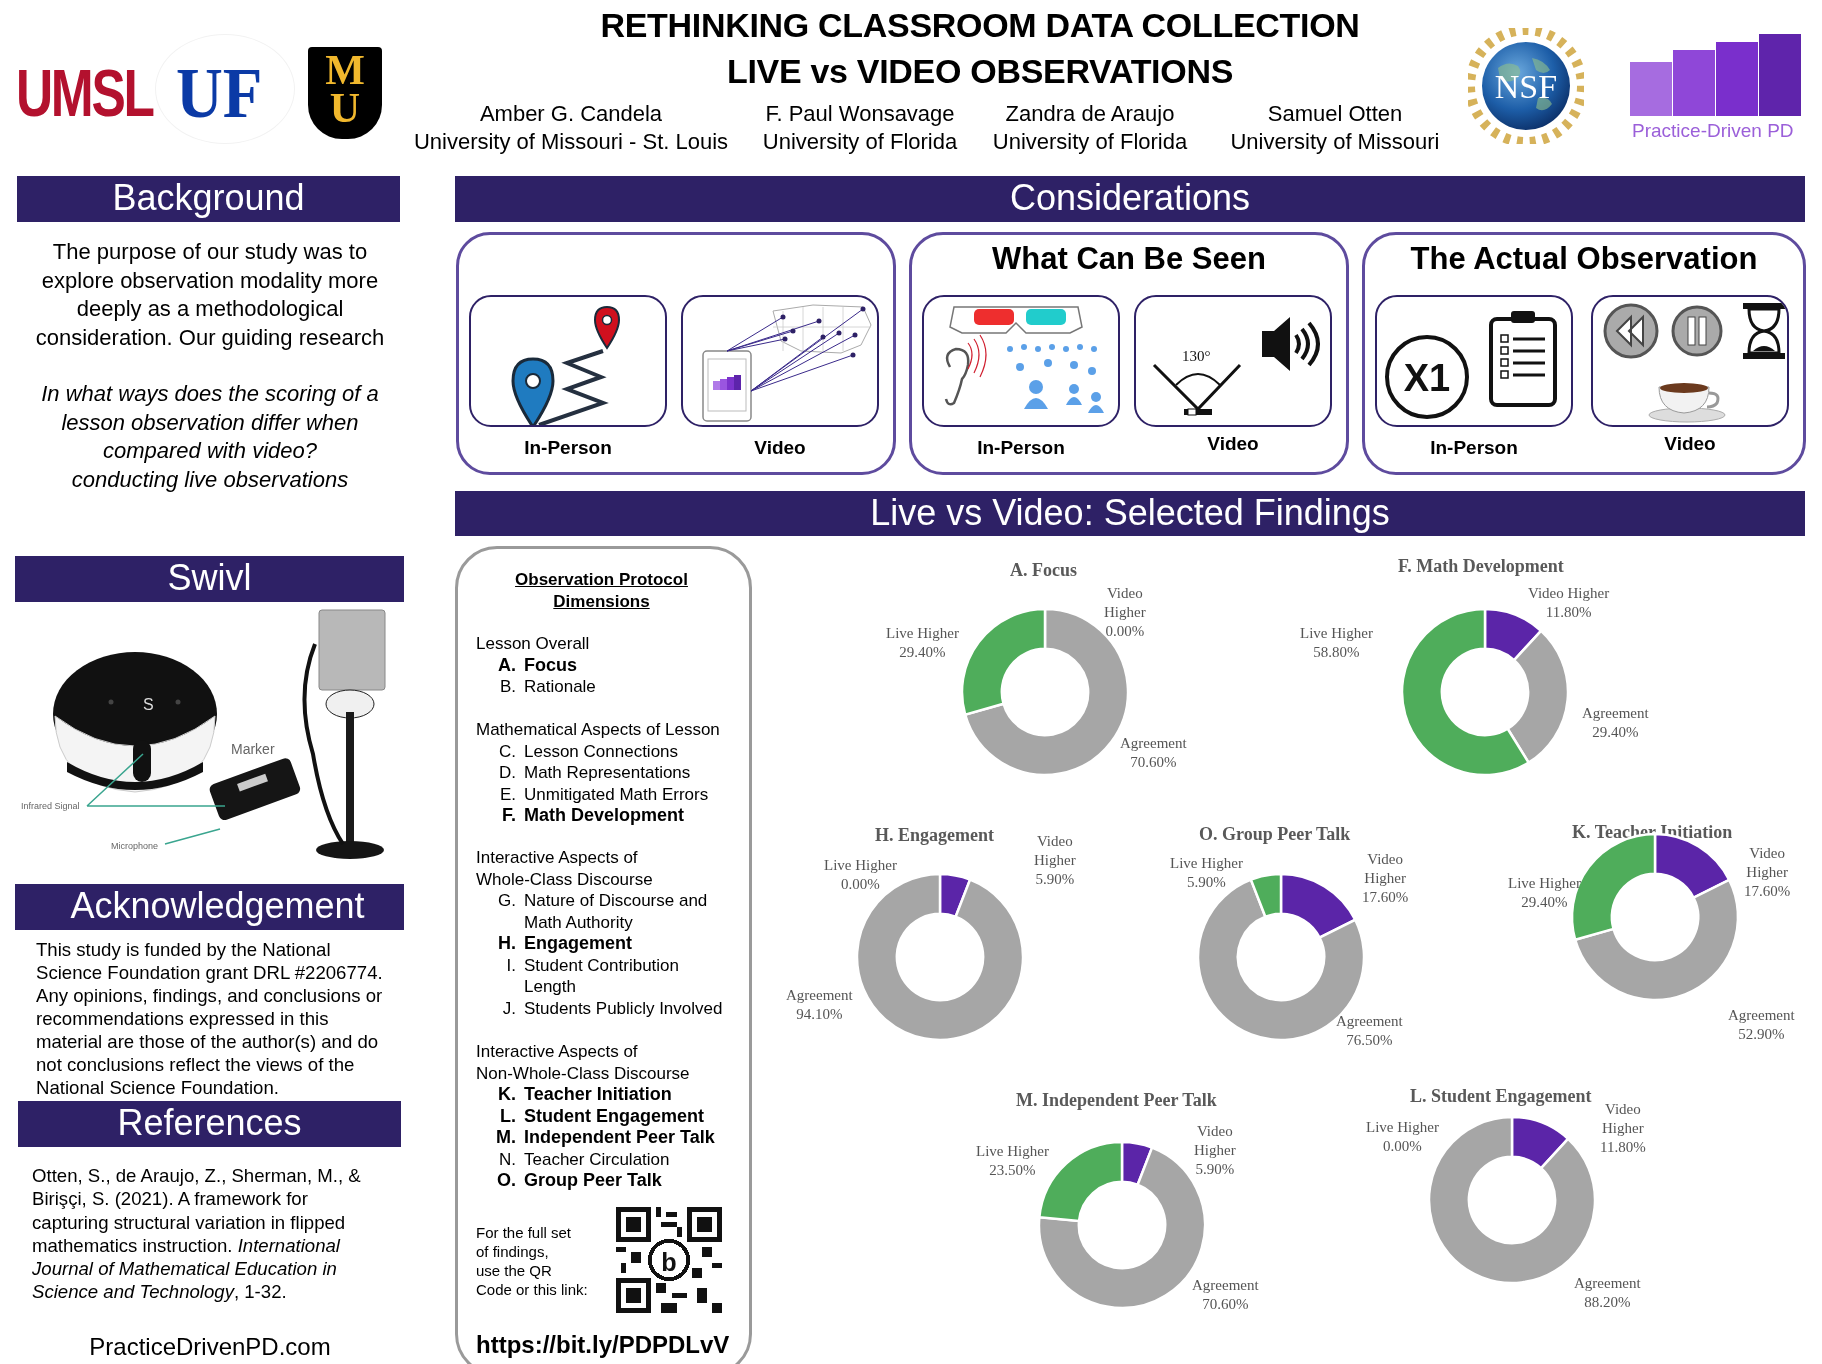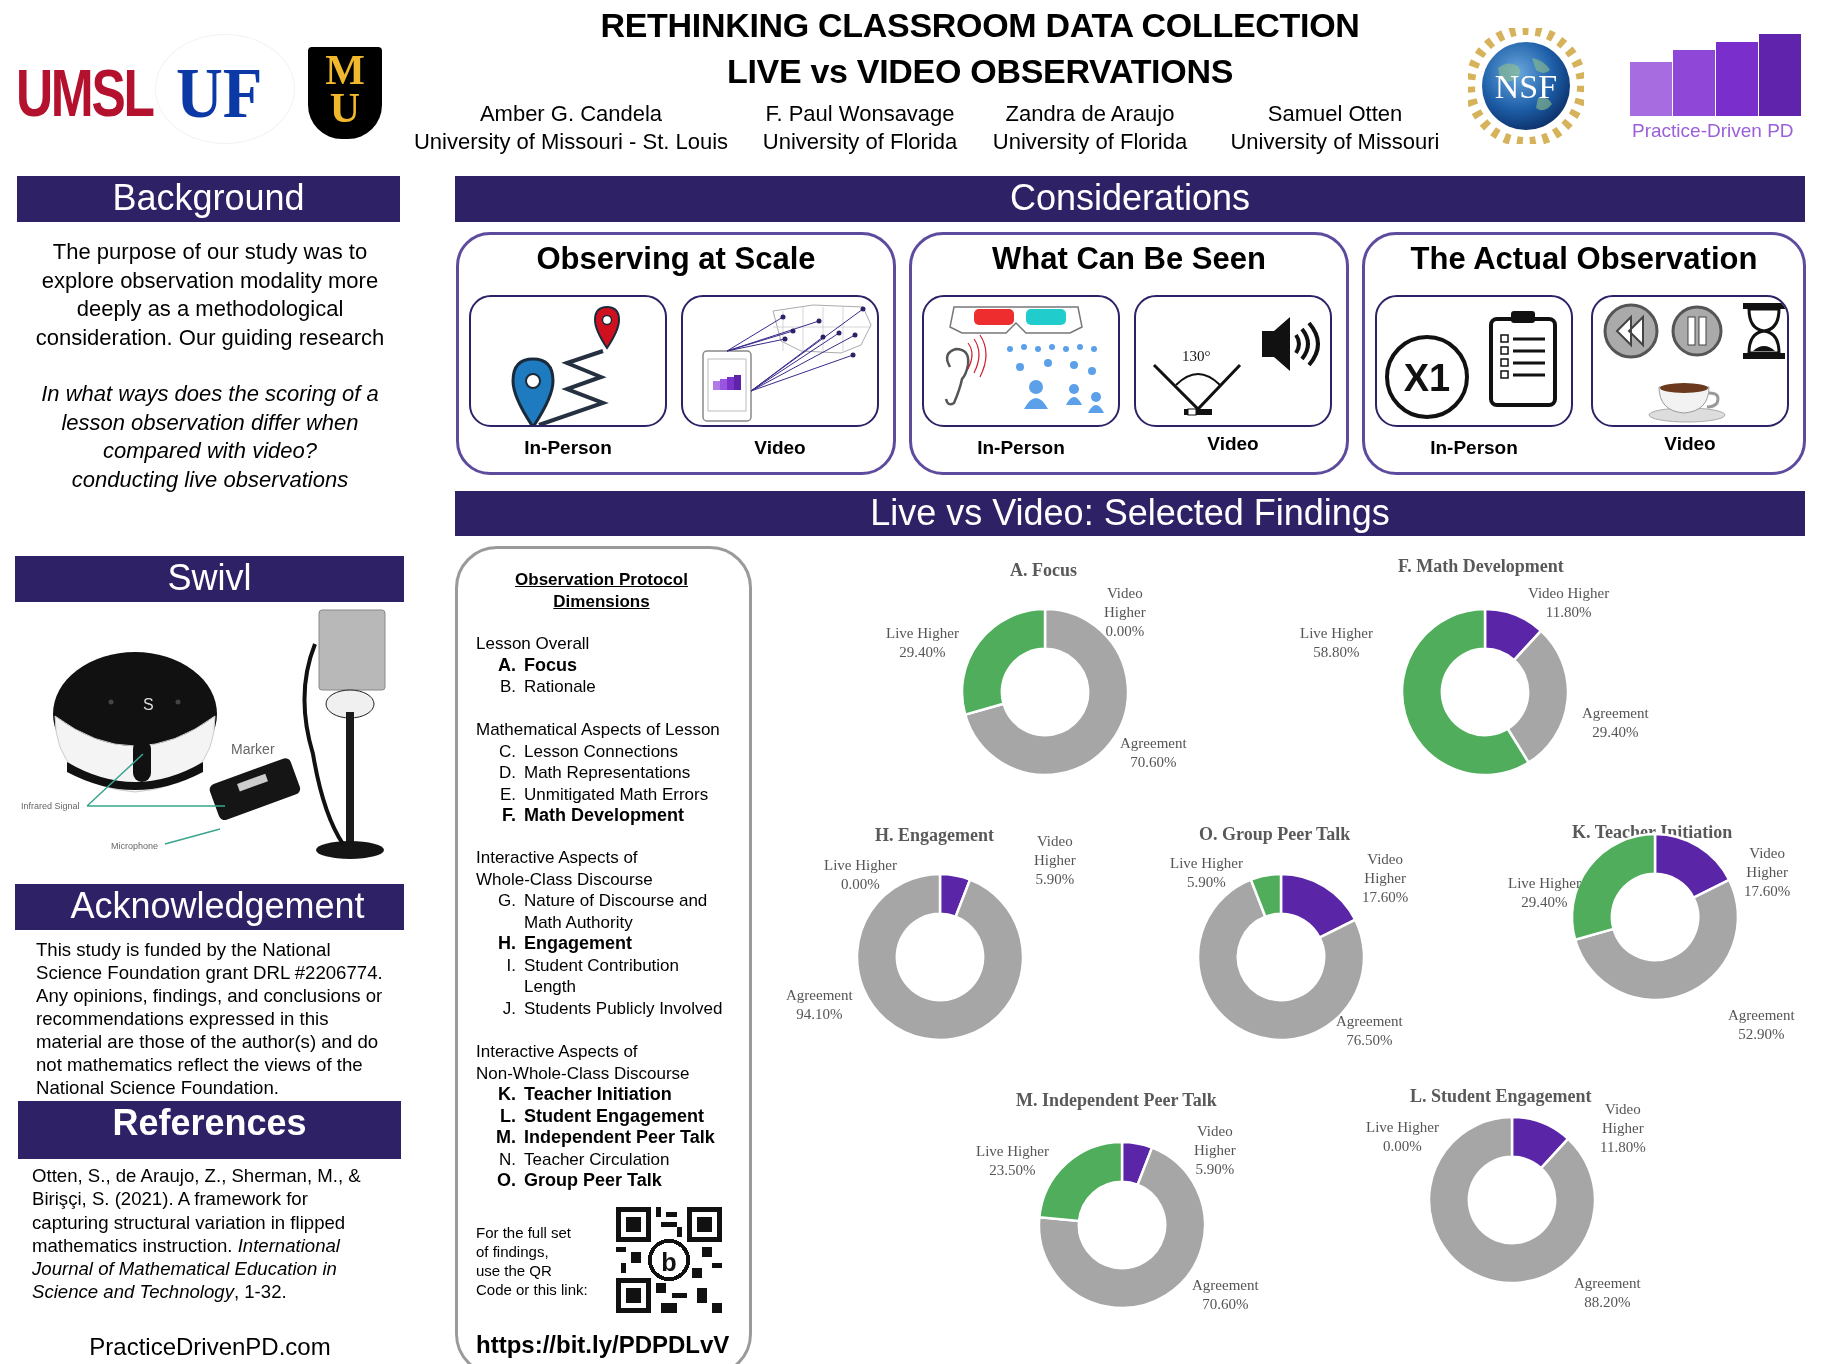--- a/index.html
+++ b/index.html
@@ -166,43 +166,42 @@
 
 <div class="banner" style="left:15px;top:884px;width:389px;height:46px;padding-left:16px;">
   <span style="font-size:36px;line-height:44px;">Acknowledgement</span>
 </div>
 <div class="lefttext" style="left:36px;top:938px;width:372px;font-size:18.6px;line-height:23px;">
   <div>This study is funded by the National</div>
   <div>Science Foundation grant DRL #2206774.</div>
   <div>Any opinions, findings, and conclusions or</div>
   <div>recommendations expressed in this</div>
   <div>material are those of the author(s) and do</div>
-  <div>not mathematics reflect the views of the</div>
+  <div>not conclusions reflect the views of the</div>
   <div>National Science Foundation.</div>
 </div>
 
-<div class="banner" style="left:18px;top:1101px;width:383px;height:58px;font-weight:bold;">
+<div class="banner" style="left:18px;top:1101px;width:383px;height:46px;">
   <span style="font-size:36px;line-height:44px;">References</span>
 </div>
 <div class="lefttext" style="left:32px;top:1164px;width:372px;font-size:18.6px;line-height:23.3px;">
   <div>Otten, S., de Araujo, Z., Sherman, M., &amp;</div>
   <div>Birişçi, S. (2021). A framework for</div>
   <div>capturing structural variation in flipped</div>
   <div><span>mathematics instruction. </span><span class="it">International</span></div>
   <div class="it">Journal of Mathematical Education in</div>
   <div><span class="it">Science and Technology</span><span>, 1-32.</span></div>
 </div>
 <div class="abs" style="left:15px;top:1333px;width:390px;text-align:center;font-size:24px;">PracticeDrivenPD.com</div>
 
 <div class="banner" style="left:455px;top:176px;width:1350px;height:46px;">
   <span style="font-size:36px;line-height:44px;">Considerations</span>
 </div>
 
 <div class="cbox" style="left:456px;">
-  <h3>Observing at Scale</h3>
   <div class="inner" style="left:10px;">
     <svg width="198" height="132" viewBox="0 0 198 132">
       <path d="M62 62 q-20 0 -20 22 q0 16 20 46 q20 -30 20 -46 q0 -22 -20 -22z" fill="#1f7bc0" stroke="#1a2a3a" stroke-width="3"></path>
       <circle cx="62" cy="84" r="7" fill="#fff" stroke="#1a2a3a" stroke-width="2"></circle>
       <path d="M68 128 L132 106 L96 92 L130 80 L96 66 L132 54" stroke="#253040" stroke-width="4" fill="none"></path>
       <path d="M136 10 q-12 0 -12 13 q0 10 12 28 q12 -18 12 -28 q0 -13 -12 -13z" fill="#d0101e" stroke="#1a2a3a" stroke-width="2"></path>
       <circle cx="136" cy="23" r="4.5" fill="#fff" stroke="#1a2a3a" stroke-width="1.5"></circle>
     </svg>
   </div>
   <div class="inner" style="left:222px;">

